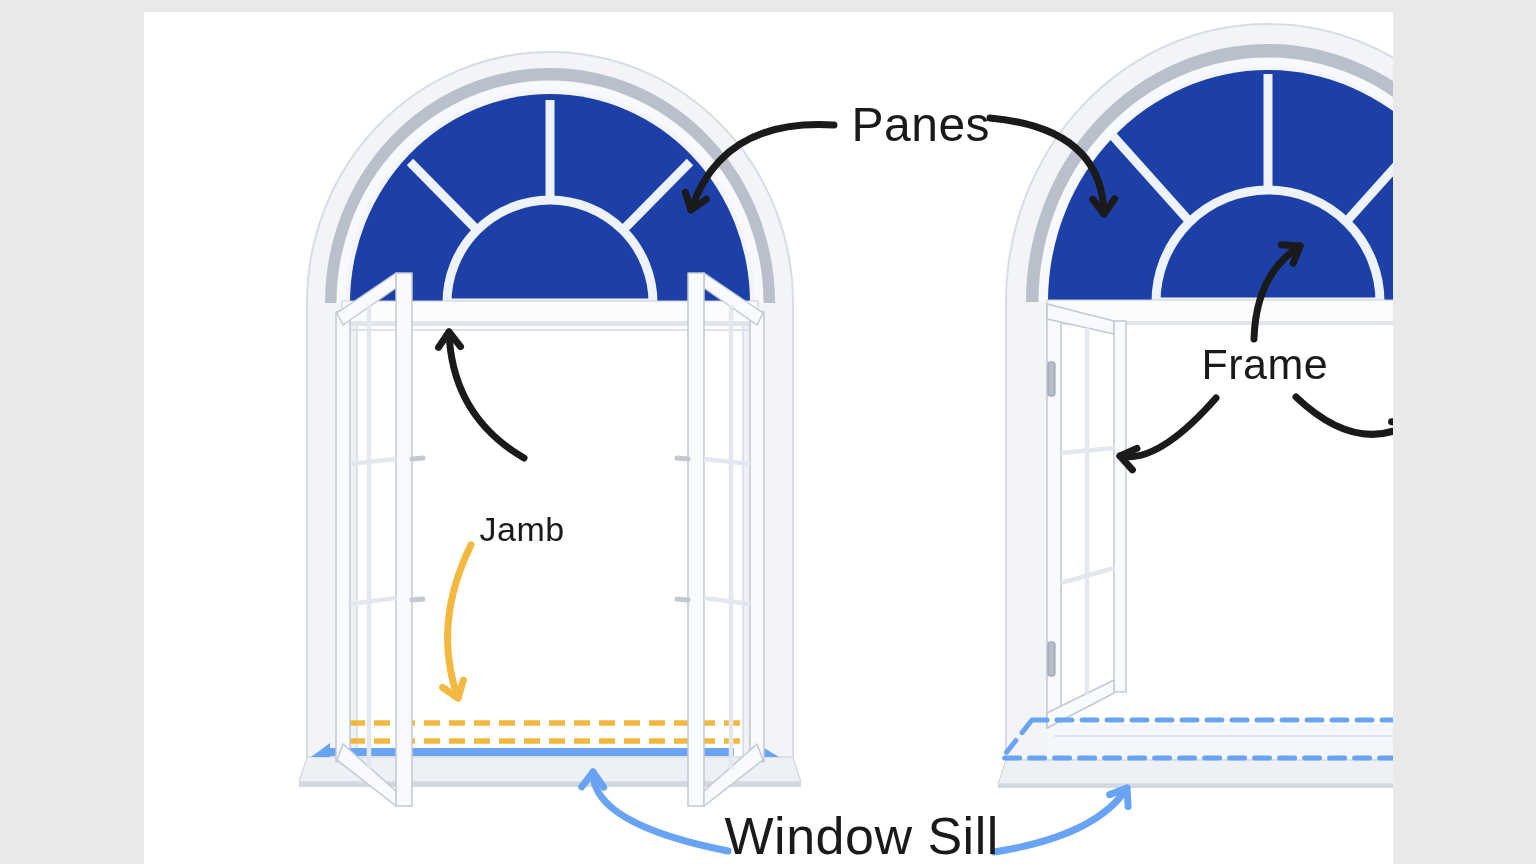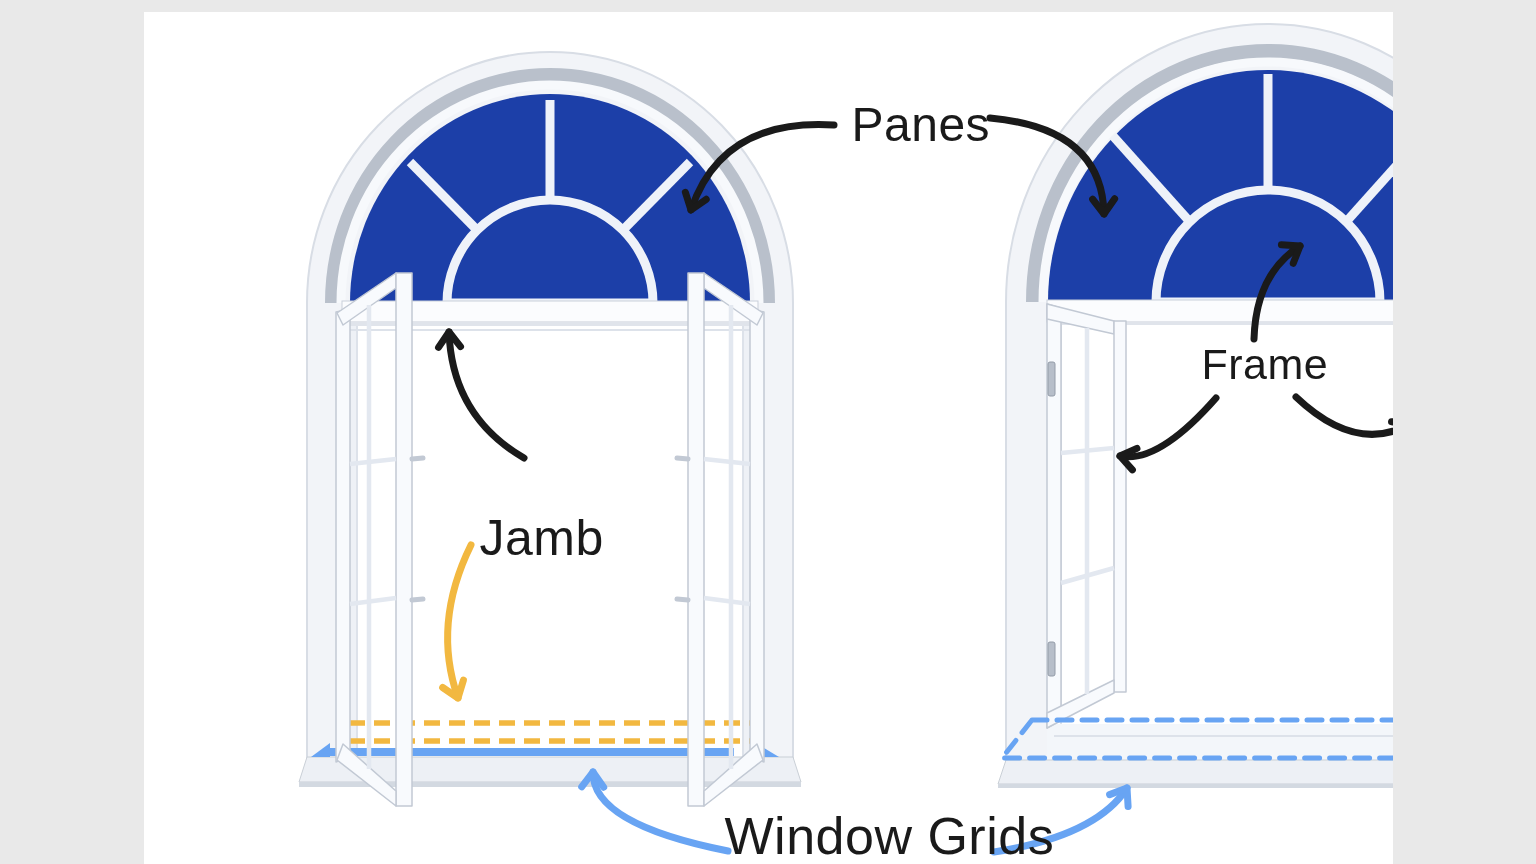--- a/index.html
+++ b/index.html
@@ -39,21 +39,21 @@
   .arrow.yellow{stroke:var(--jamb-accent);}
   .arrow.blue{stroke:var(--sill-accent);}
   .head{fill:none;stroke-width:7;stroke-linecap:round;stroke-linejoin:round;}
   .head.ink{stroke:var(--ink);}
   .head.yellow{stroke:var(--jamb-accent);}
   .head.blue{stroke:var(--sill-accent);}
 
   .label{position:absolute;color:var(--ink);line-height:1.1;letter-spacing:0.5px;white-space:nowrap;}
   .label-panes{left:708px;top:87px;font-size:48px;}
   .label-frame{left:388px;top:417px;font-size:52px;}
-  .label-jamb{left:336px;top:499px;font-size:50px;}
+  .label-jamb{left:336px;top:499px;font-size:34px;}
   .label-grids{left:1058px;top:329px;font-size:43px;}
   .label-sill{left:581px;top:796px;font-size:52px;}
 </style>
 </head>
 <body>
 
 <div class="canvas">
   <svg width="1536" height="864" viewBox="0 0 1536 864">
     <defs>
       <marker id="head-ink" markerWidth="44" markerHeight="44" refX="0" refY="0" orient="auto" markerUnits="userSpaceOnUse" viewBox="-22 -22 44 44">
@@ -188,14 +188,14 @@
       <path class="arrow ink" d="M 1072 386 Q 1014 452 976 444" marker-end="url(#head-ink)"></path>
       <path class="arrow ink" d="M 1152 385 Q 1212 442 1266 412" marker-end="url(#head-ink)"></path>
       <path class="arrow blue" d="M 584 839 Q 448 812 449 760" marker-end="url(#head-blue)"></path>
       <path class="arrow blue" d="M 850 840 Q 952 824 983 776" marker-end="url(#head-blue)"></path>
     </g>
   </svg>
 
   <div class="label label-panes">Panes</div>
   <div class="label label-jamb">Jamb</div>
   <div class="label label-grids">Frame</div>
-  <div class="label label-sill">Window Grids</div>
+  <div class="label label-sill">Window Sill</div>
 </div>
 
 </body></html>

